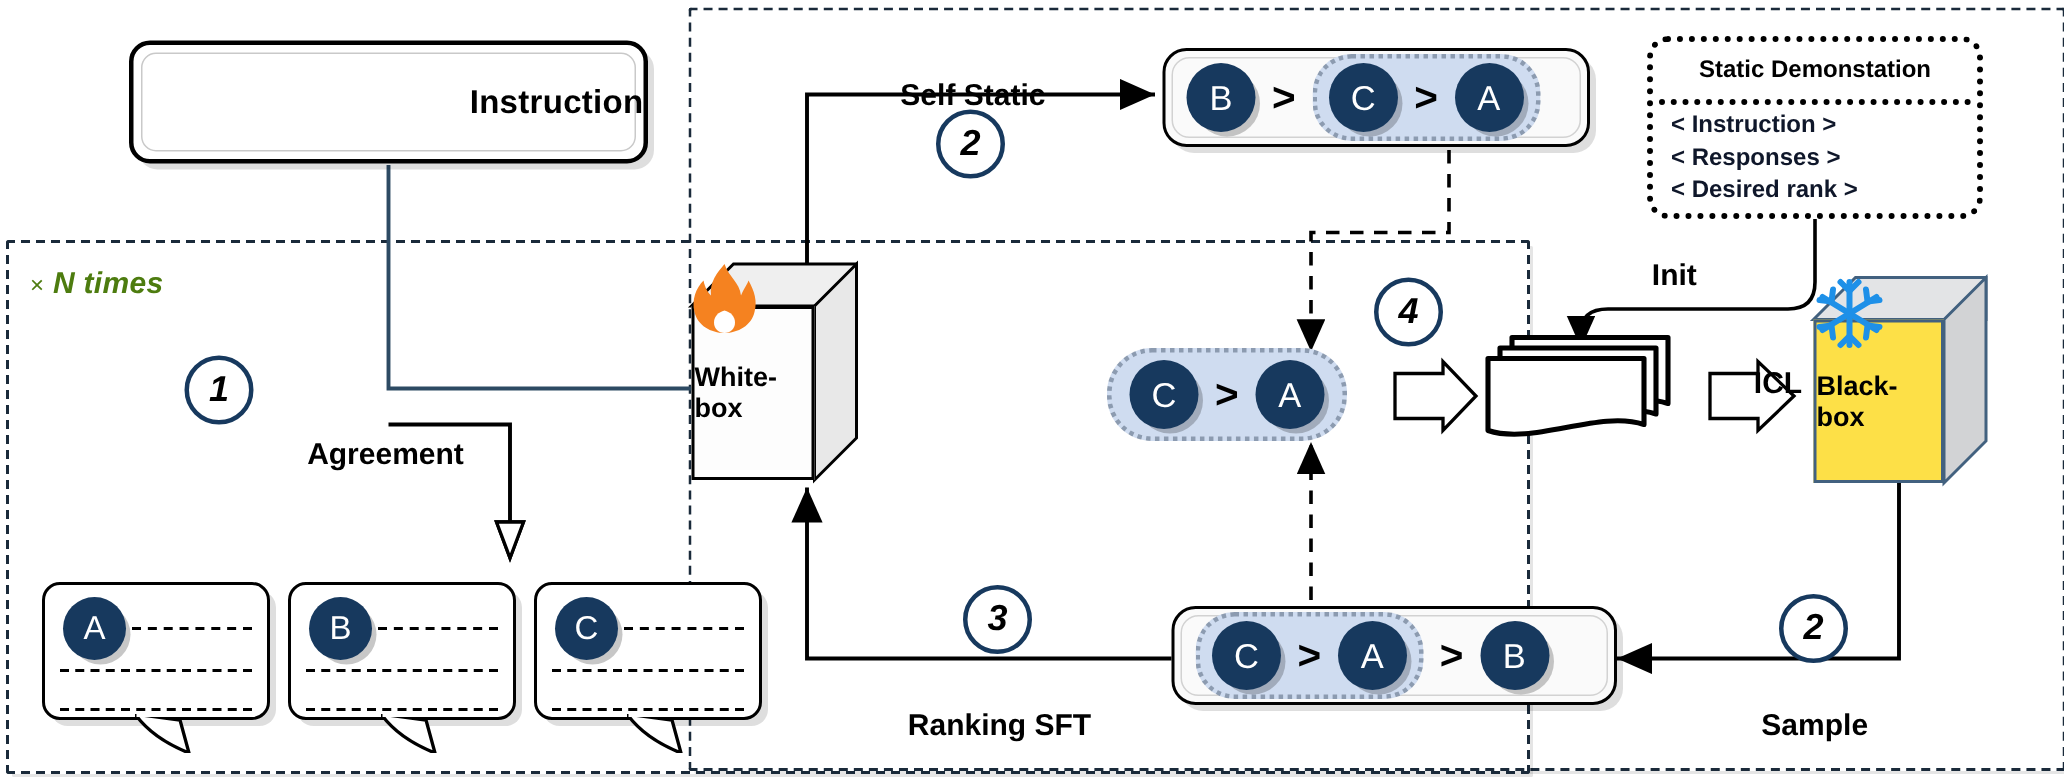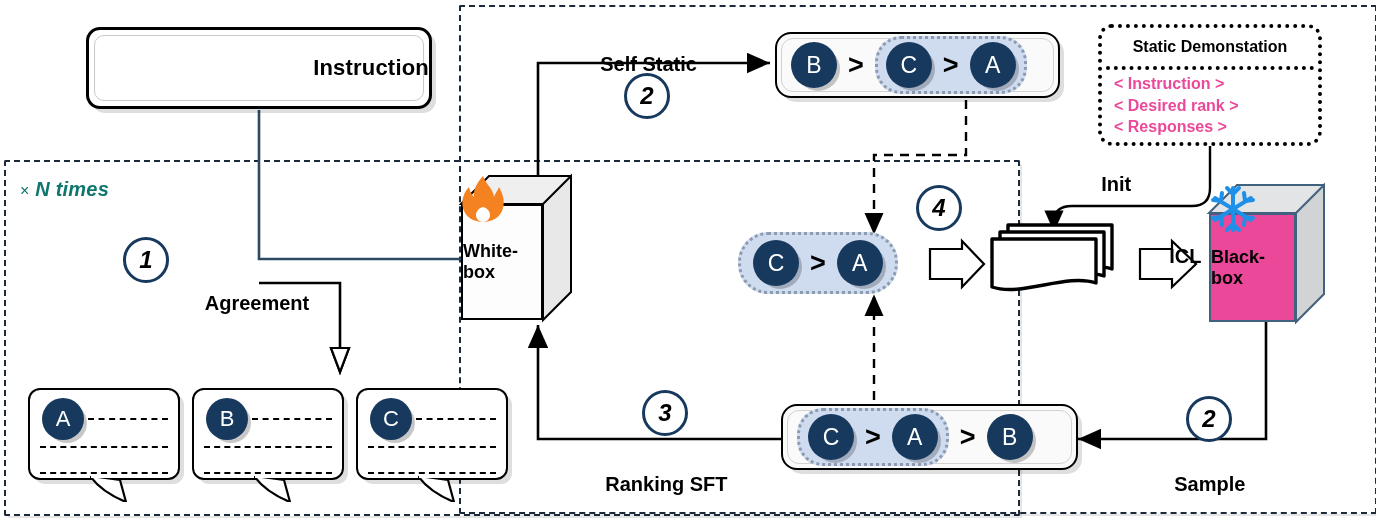--- a/index.html
+++ b/index.html
@@ -24,21 +24,21 @@
     background:transparent;
     box-shadow:3px 3px 0 -1px rgba(0,0,0,0.10);
   }
   #group-outer{left:459px;top:5px;width:914px;height:505px;}
   #group-inner{left:4px;top:160px;width:1012px;height:352px;}
 
   .ntimes{
     position:absolute;
     left:20px;top:178px;
     font-size:20px;
-    color:#0f766e;
+    color:#4d7c0f;
     font-weight:bold;
     font-style:italic;
     letter-spacing:.2px;
   }
   .ntimes .x{font-weight:normal;font-style:normal;font-size:16px;}
 
   
   .rbox{
     position:absolute;
     box-sizing:border-box;
@@ -157,21 +157,21 @@
     left:0;top:28px;
     width:100%;height:calc(100% - 28px);
     border:2px solid #000;
     background:#fdfdfd;
     display:flex;align-items:center;justify-content:center;
     font-size:18px;font-weight:bold;color:#000;
   }
   .cube svg{position:absolute;left:0;top:0;overflow:visible;}
   #whitebox{left:461px;top:176px;width:108px;height:144px;}
   #blackbox{left:1209px;top:185px;width:115px;height:137px;}
-  #blackbox .face{border-color:#42617f;background:#ec4899;}
+  #blackbox .face{border-color:#42617f;background:#fde047;}
 
   .flame{position:absolute;left:95px;top:105px;width:44px;height:46px;}
   .snow{position:absolute;left:97px;top:88px;width:48px;height:48px;}
 
   
   #static-demo{
     position:absolute;
     left:1098px;top:24px;width:224px;height:122px;
     box-sizing:border-box;
     border:4px dotted #000;
@@ -182,21 +182,21 @@
     height:38px;
     display:flex;align-items:center;justify-content:center;
     font-size:16px;font-weight:bold;color:#000;
     border-bottom:4px dotted #000;
     margin:0 4px;
   }
   #static-demo .sd-body{
     padding:3px 0 0 12px;
   }
   #static-demo .sd-body div{
-    font-size:16px;font-weight:bold;color:#ec4899;line-height:1.35;
+    font-size:16px;font-weight:bold;color:#0f172a;line-height:1.35;
   }
 
   
   .step{
     position:absolute;
     width:40px;height:40px;border-radius:50%;
     border:3.5px solid #17395e;
     background:#fff;
     display:flex;align-items:center;justify-content:center;
     font-size:24px;font-weight:bold;font-style:italic;color:#000;
@@ -342,22 +342,22 @@
       <div class="node">C</div>
       <div class="gt">&gt;</div>
       <div class="node">A</div>
     </div>
   </div>
 
   <div id="static-demo">
     <div class="sd-title">Static Demonstation</div>
     <div class="sd-body">
       <div>&lt; Instruction &gt;</div>
+      <div>&lt; Responses &gt;</div>
       <div>&lt; Desired rank &gt;</div>
-      <div>&lt; Responses &gt;</div>
     </div>
   </div>
 
   <div class="lbl" style="left:1079px;top:150px;">
     <span>Init</span>
   </div>
 
   <div class="step" style="left:916px;top:185px;">
     <span>4</span>
   </div>

